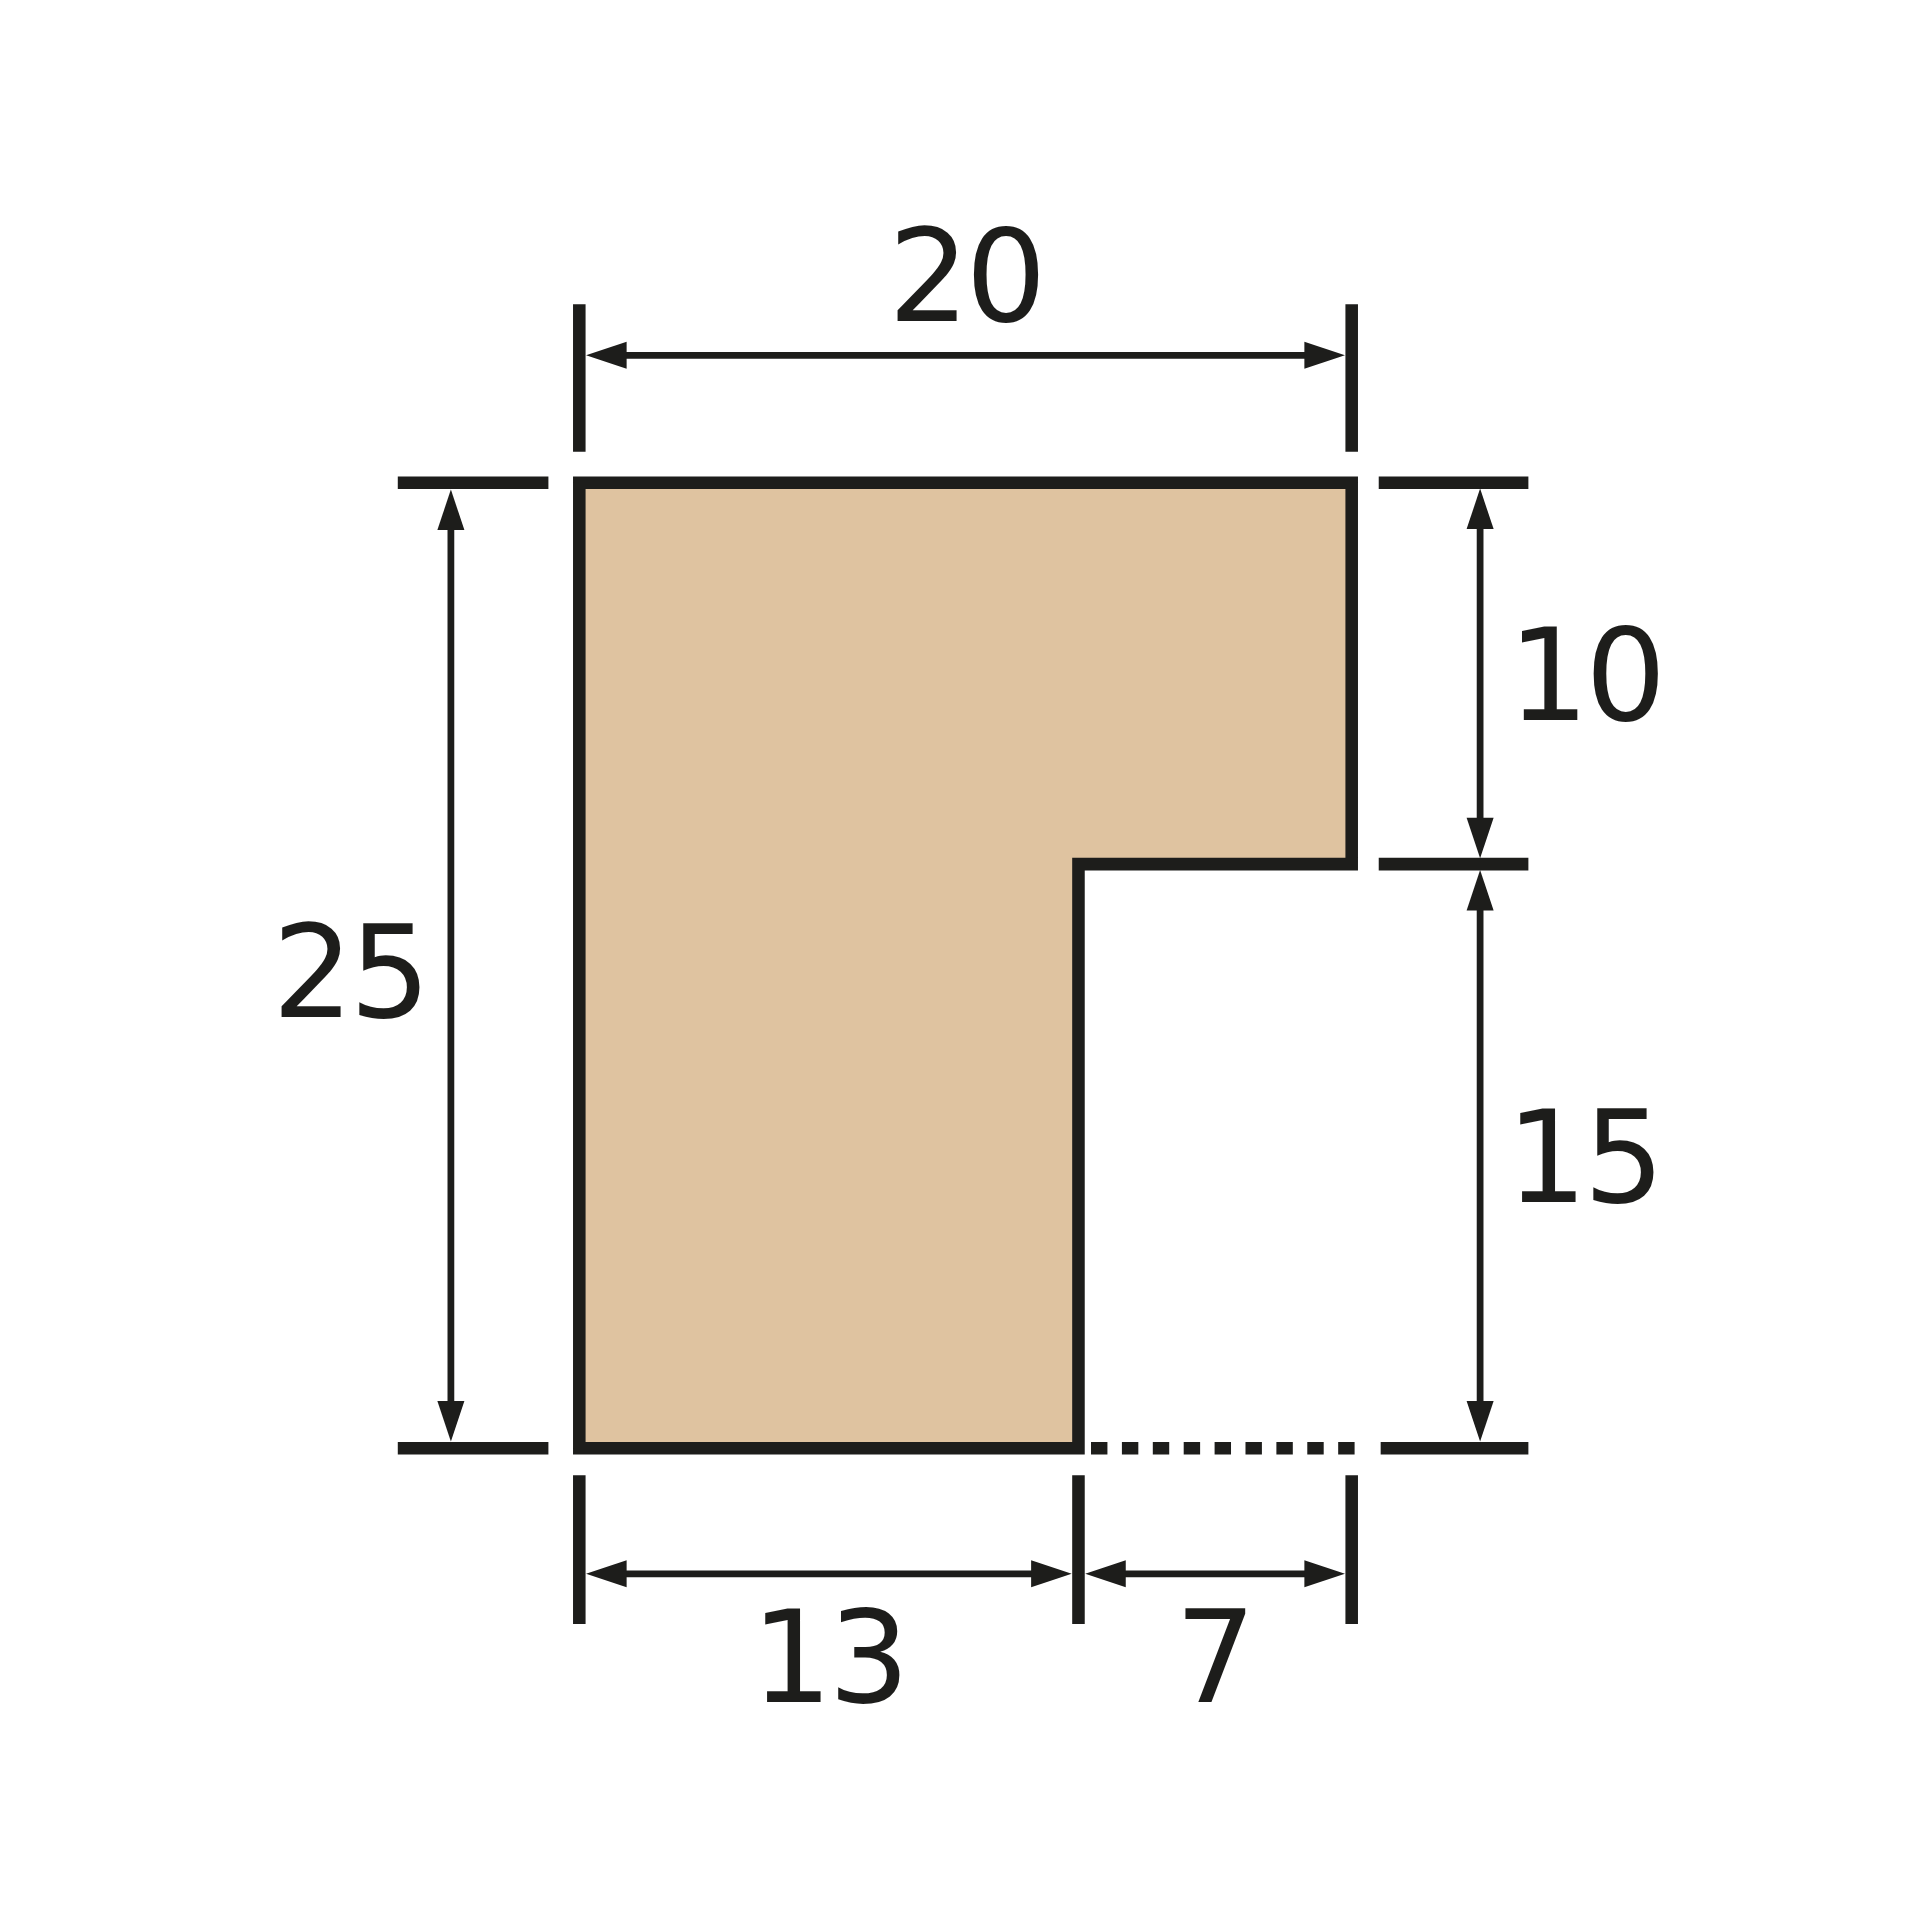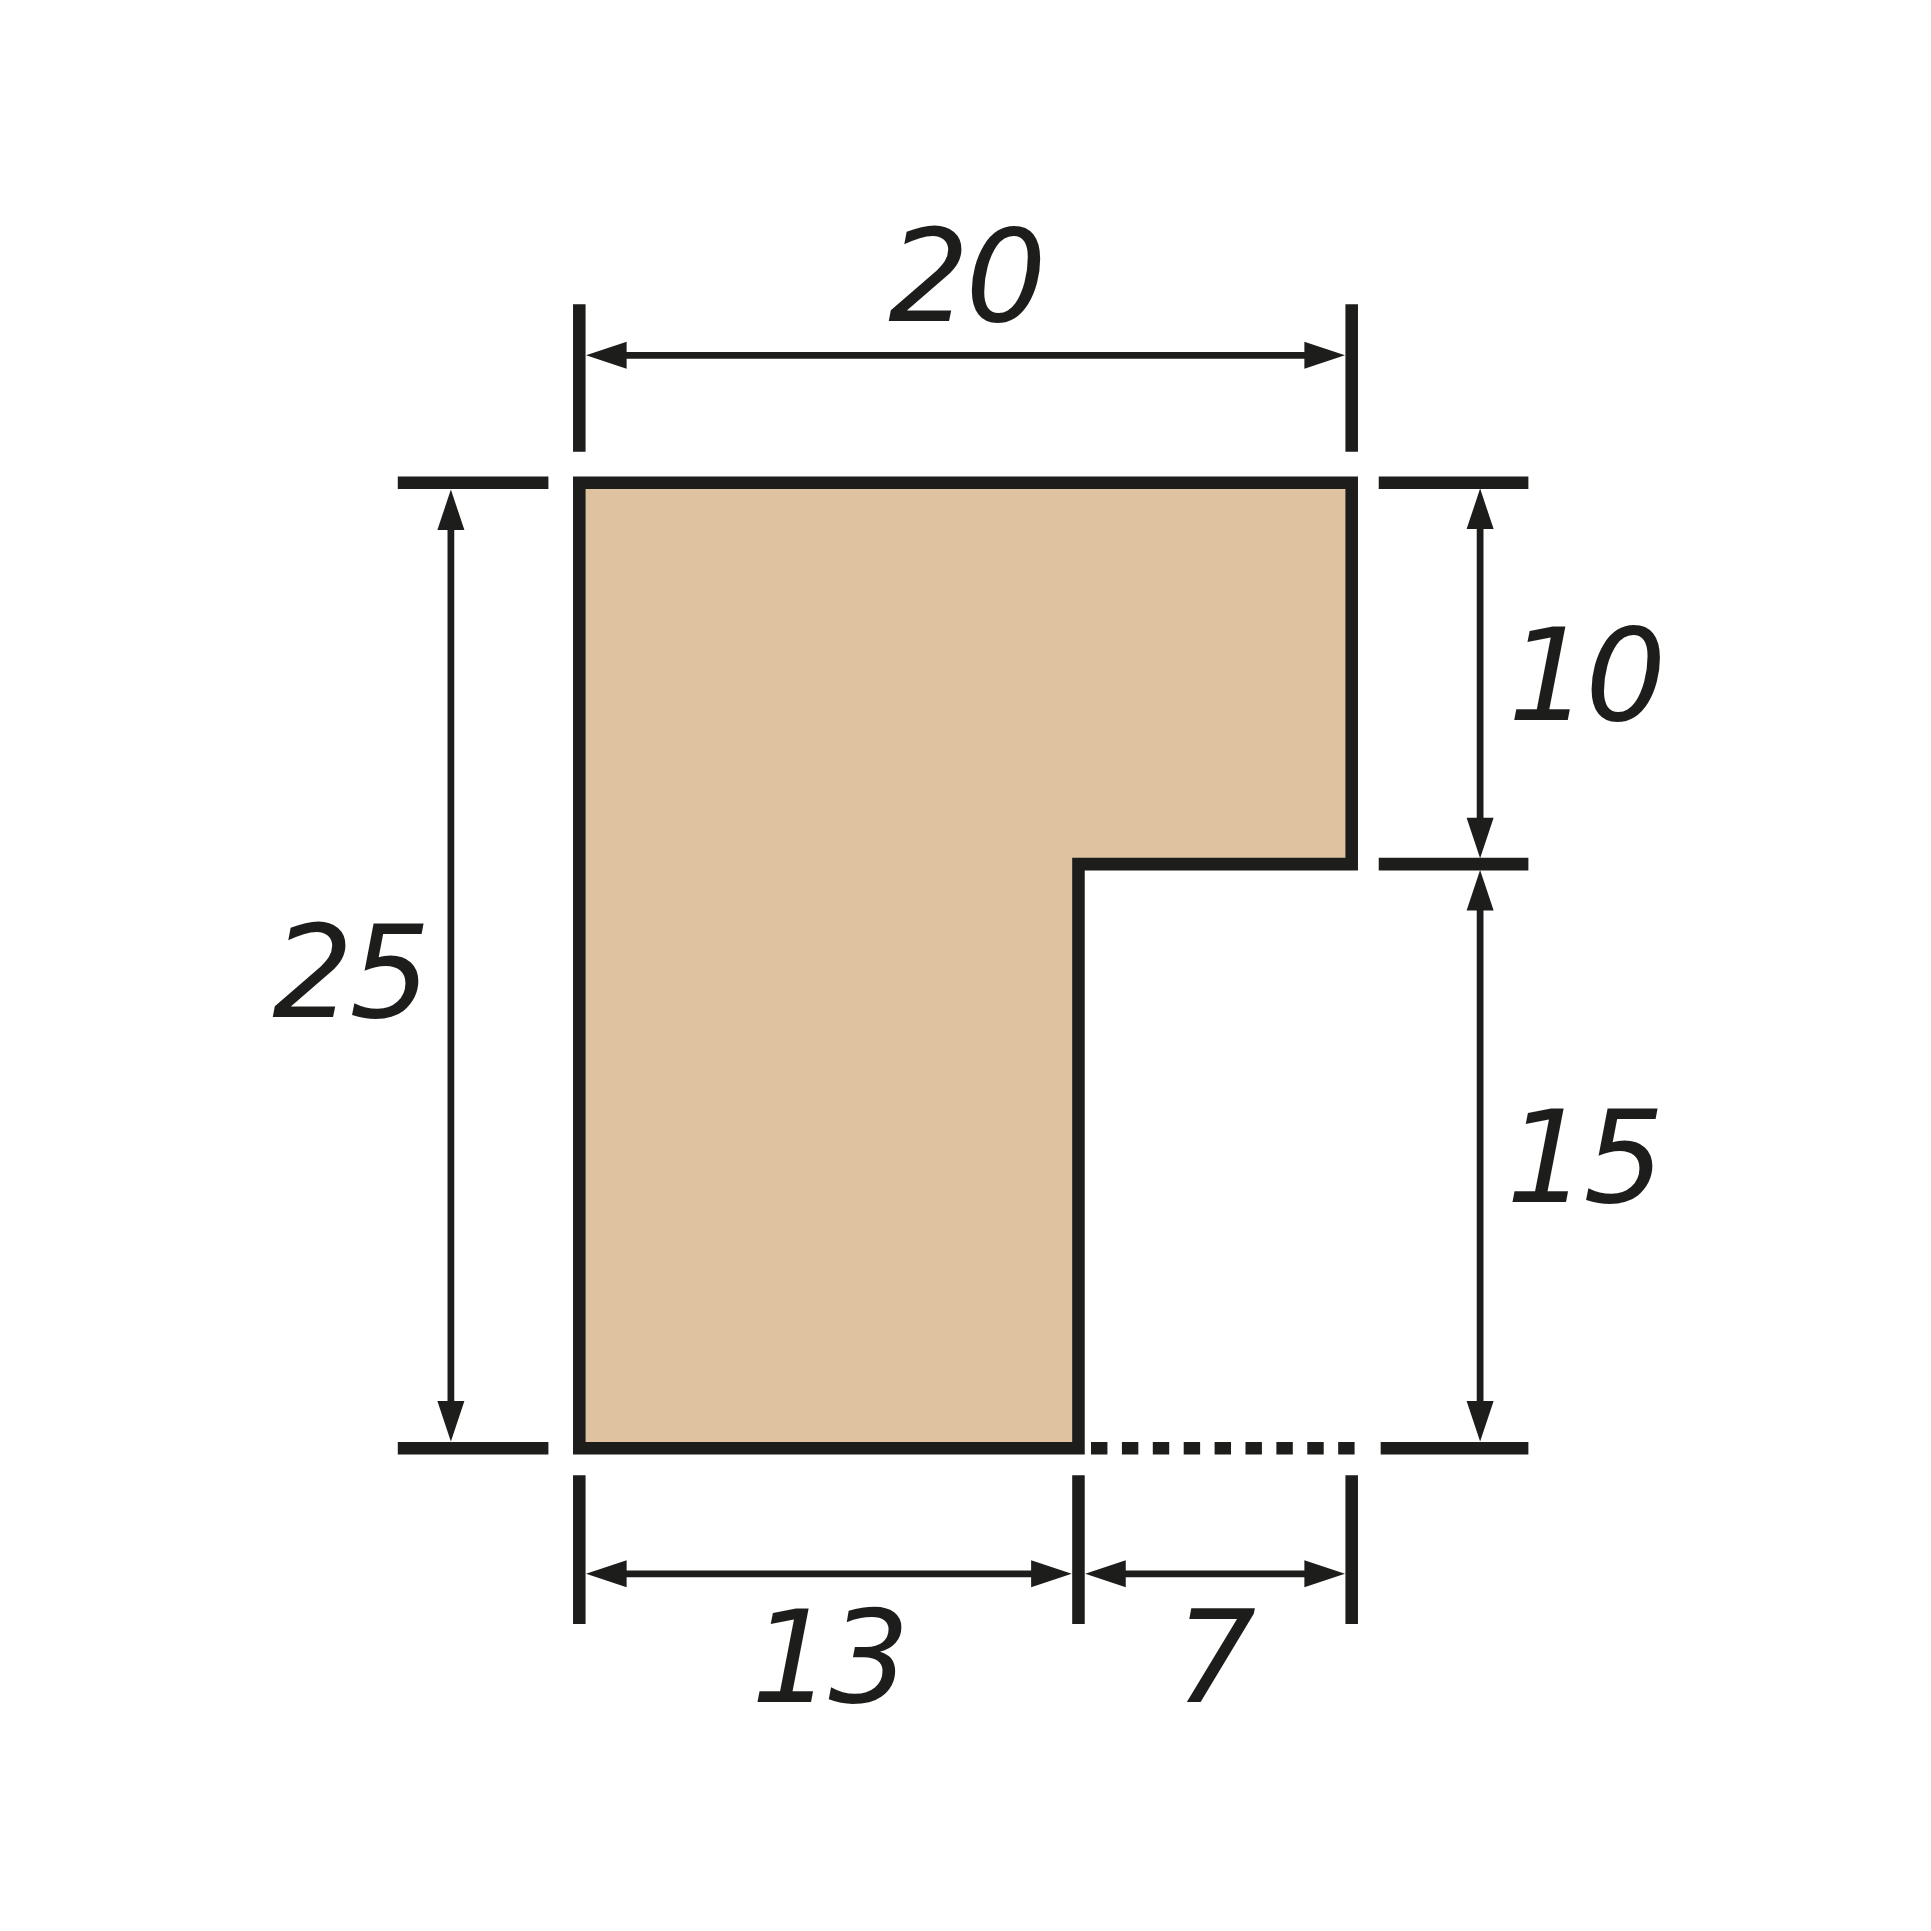--- a/index.html
+++ b/index.html
@@ -9,21 +9,20 @@
   body {
     width: 1931px;
     height: 1931px;
     background: var(--background, #ffffff);
     font-family: "DejaVu Sans", sans-serif;
   }
   .stage {
     width: 1931px;
     height: 1540px;
     position: relative;
-    font-style: italic;
   }
   svg { display: block; }
   .shape {
     fill: var(--shape_fill, #dfc3a0);
     stroke: var(--line_color, #1d1d1b);
     stroke-width: 13;
     stroke-linejoin: miter;
   }
   .tick {
     stroke: var(--line_color, #1d1d1b);

